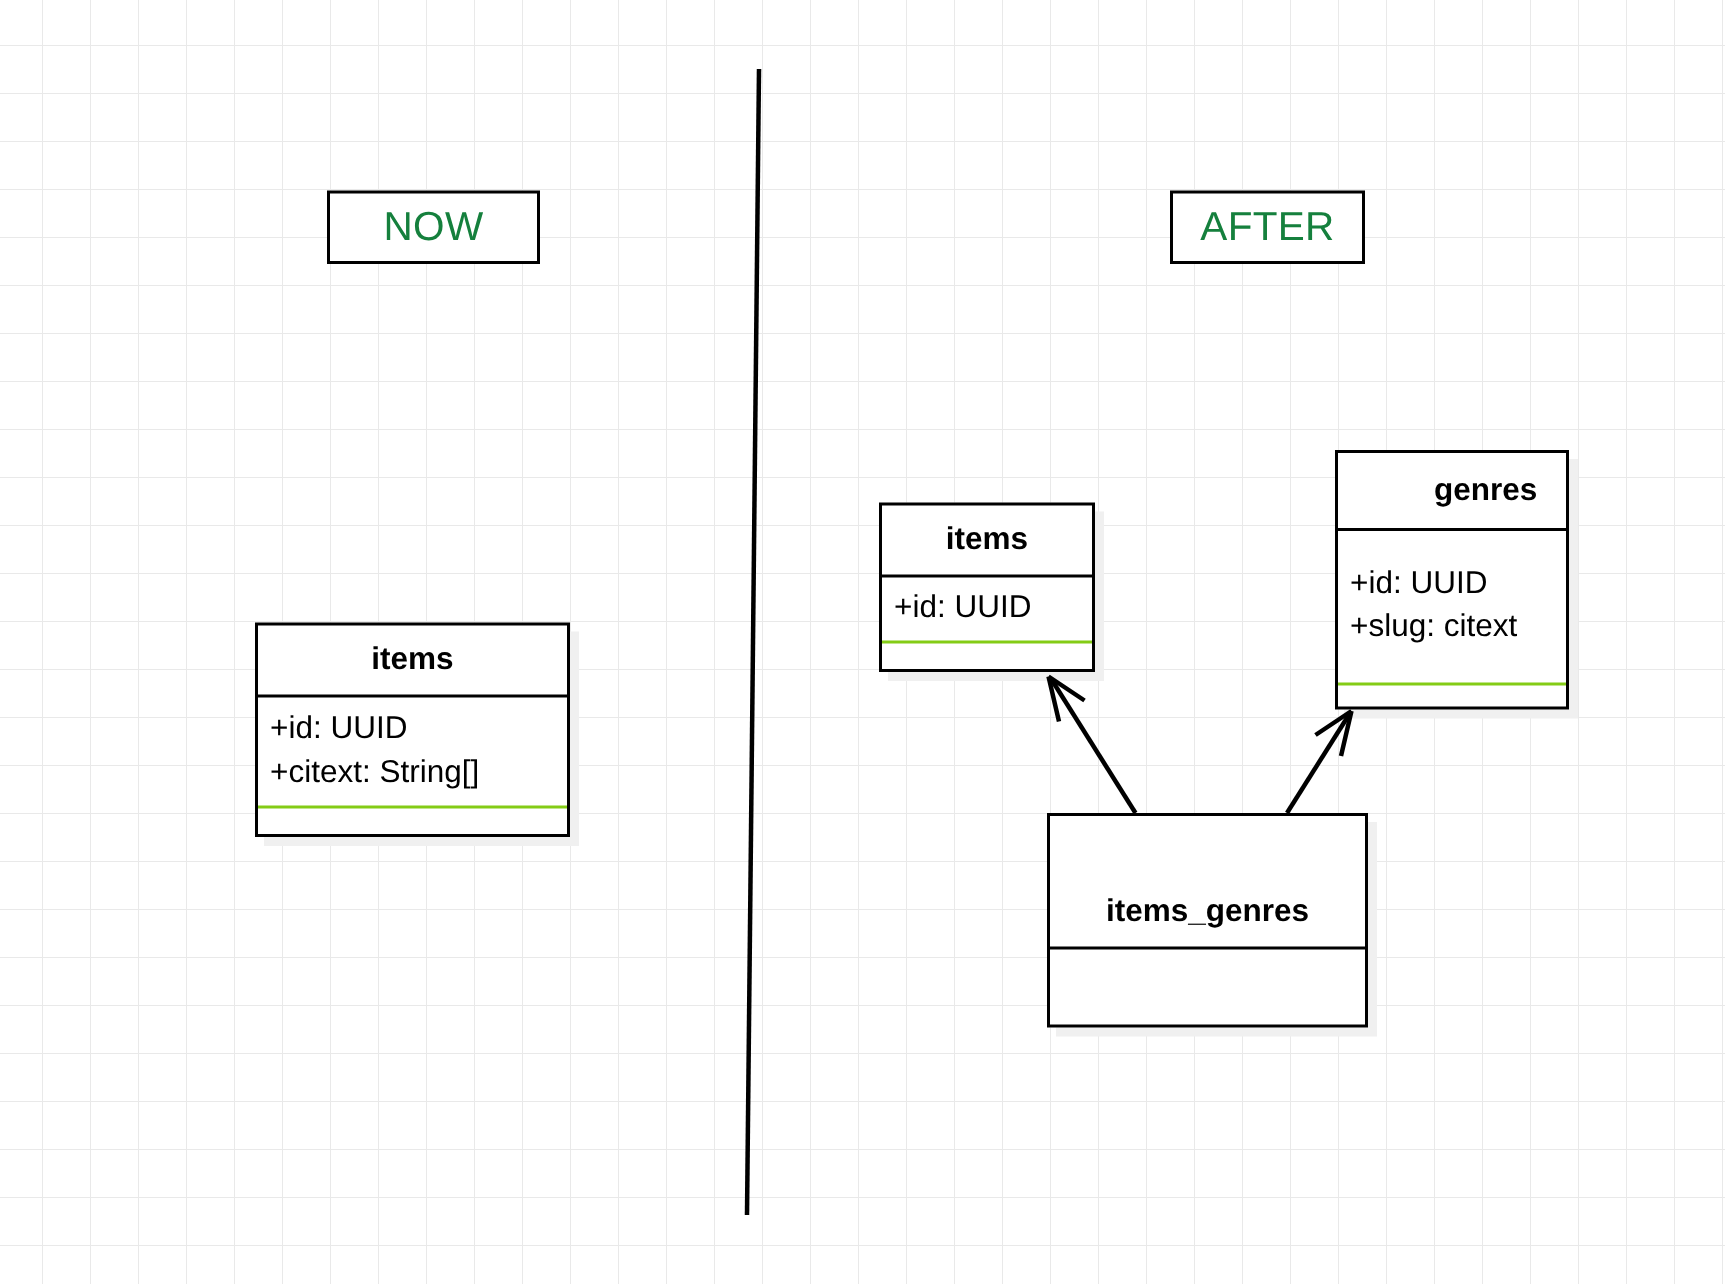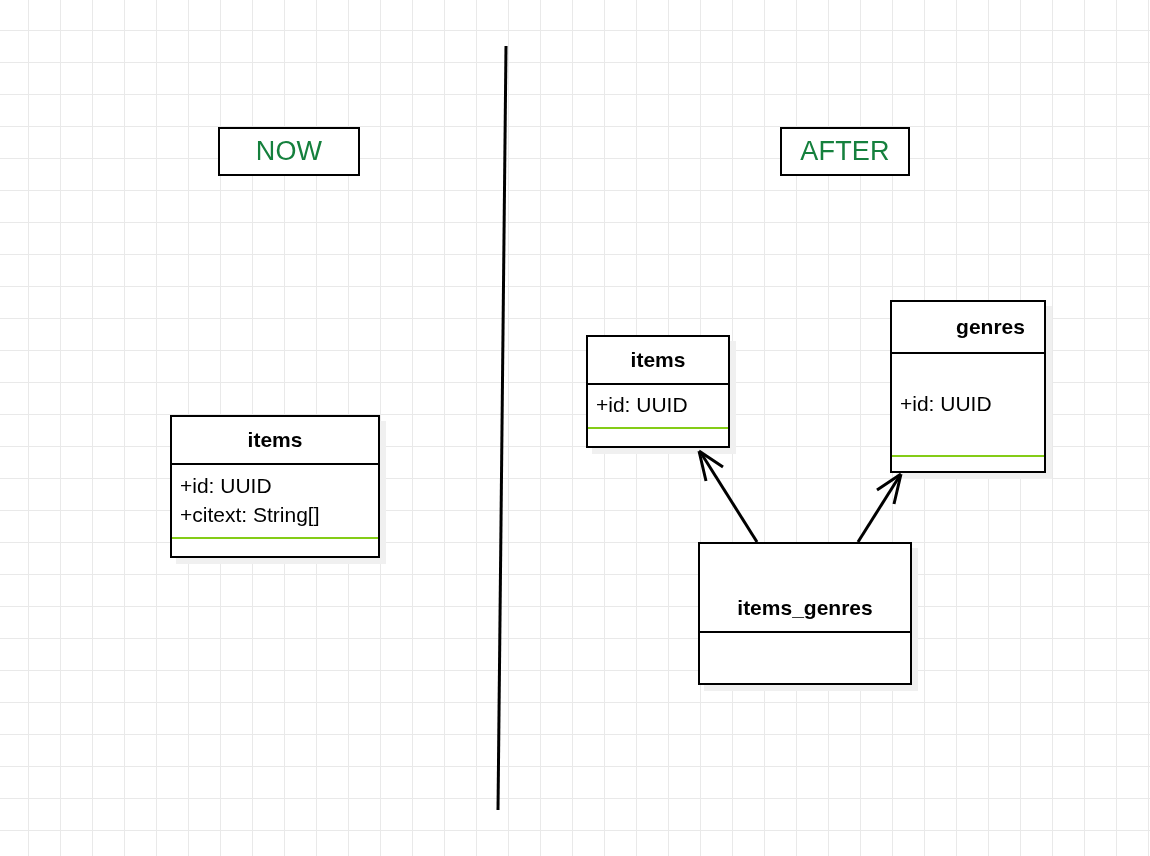--- a/index.html
+++ b/index.html
@@ -152,20 +152,21 @@
     </div>
     <div class="uml-methods"></div>
   </div>
 
   <div class="uml-class" style="left:890px; top:300px; width:156px; height:173px;">
     <div class="uml-title" style="height:52px;padding-left:45px;">
       <span>genres</span>
     </div>
     <div class="uml-attrs" style="height:103px;">
       <div class="uml-attr">+id: UUID</div>
+      <div class="uml-attr">+slug: citext</div>
     </div>
     <div class="uml-methods"></div>
   </div>
 
   <div class="uml-class" style="left:698px; top:542px; width:214px; height:143px;">
     <div class="uml-title" style="height:49px;margin-top:40px;">
       <span>items_genres</span>
     </div>
     <div class="uml-methods"></div>
   </div>

